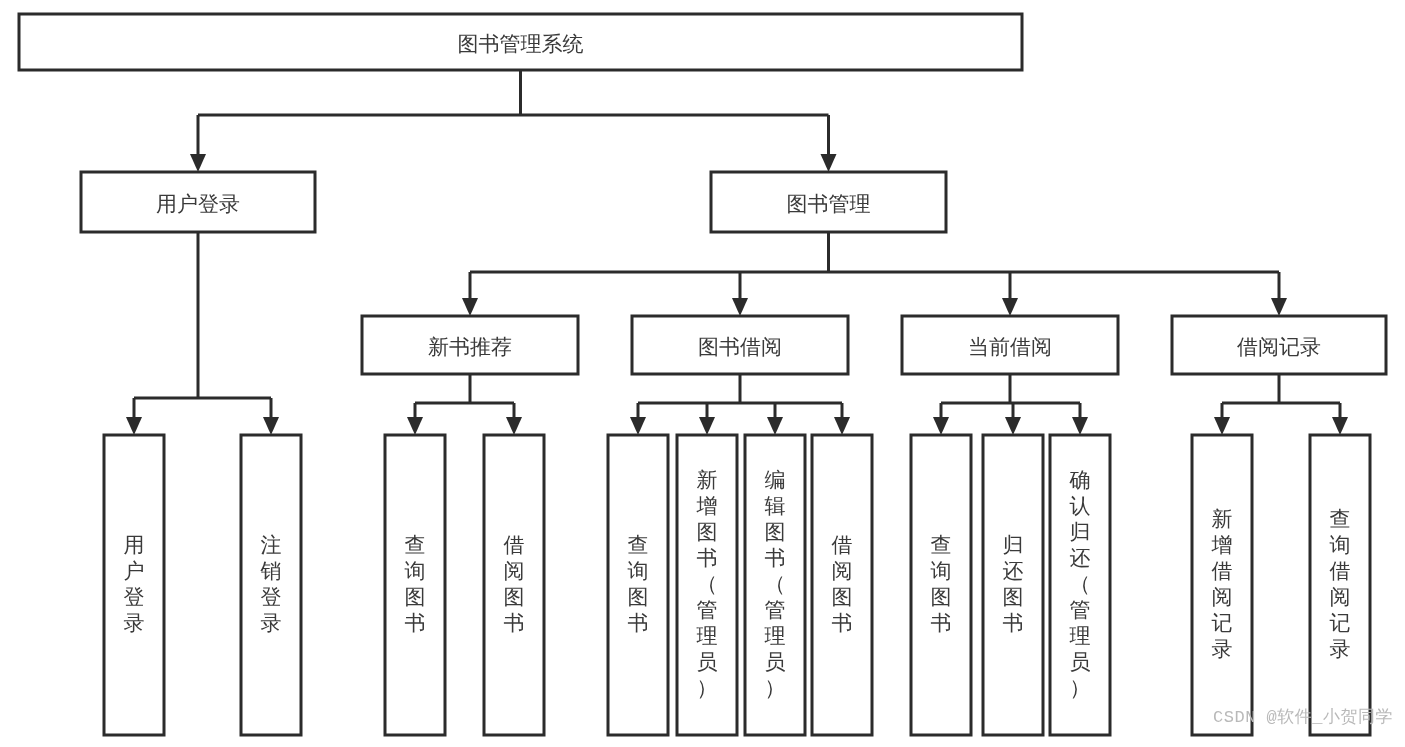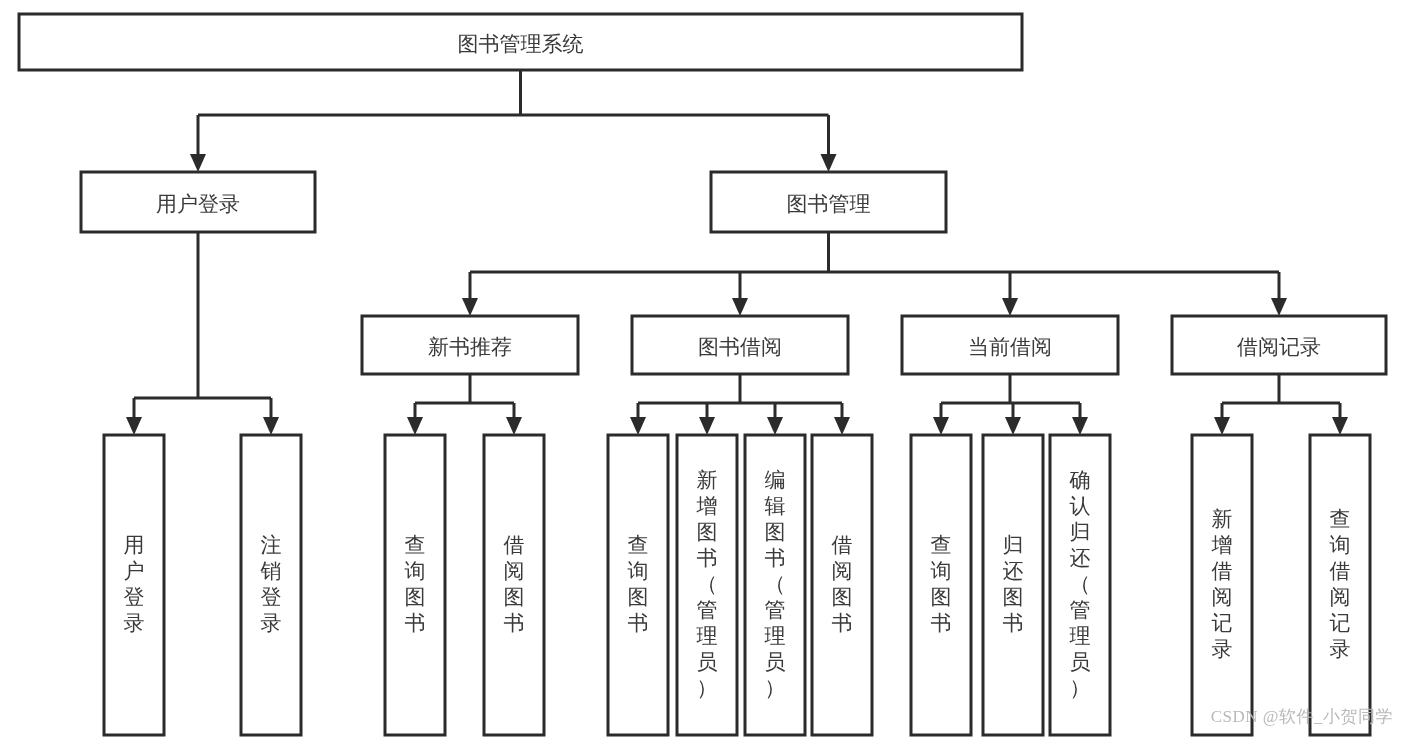--- a/index.html
+++ b/index.html
@@ -23,21 +23,21 @@
   .node-label-vert{
     font-family:"Liberation Sans","DejaVu Sans",sans-serif;
     fill:#3a3a3a;
     font-size:21px;
     text-anchor:middle;
   }
   .watermark{
     position:absolute;
     right:12px;
     bottom:4px;
-    font-family:Liberation Serif, serif;
+    font-family:Liberation Mono, monospace;
     font-size:17px;
     color:#b9b9b9;
     letter-spacing:0.5px;
     white-space:nowrap;
     user-select:none;
   }
 </style>
 </head>
 <body>
 

